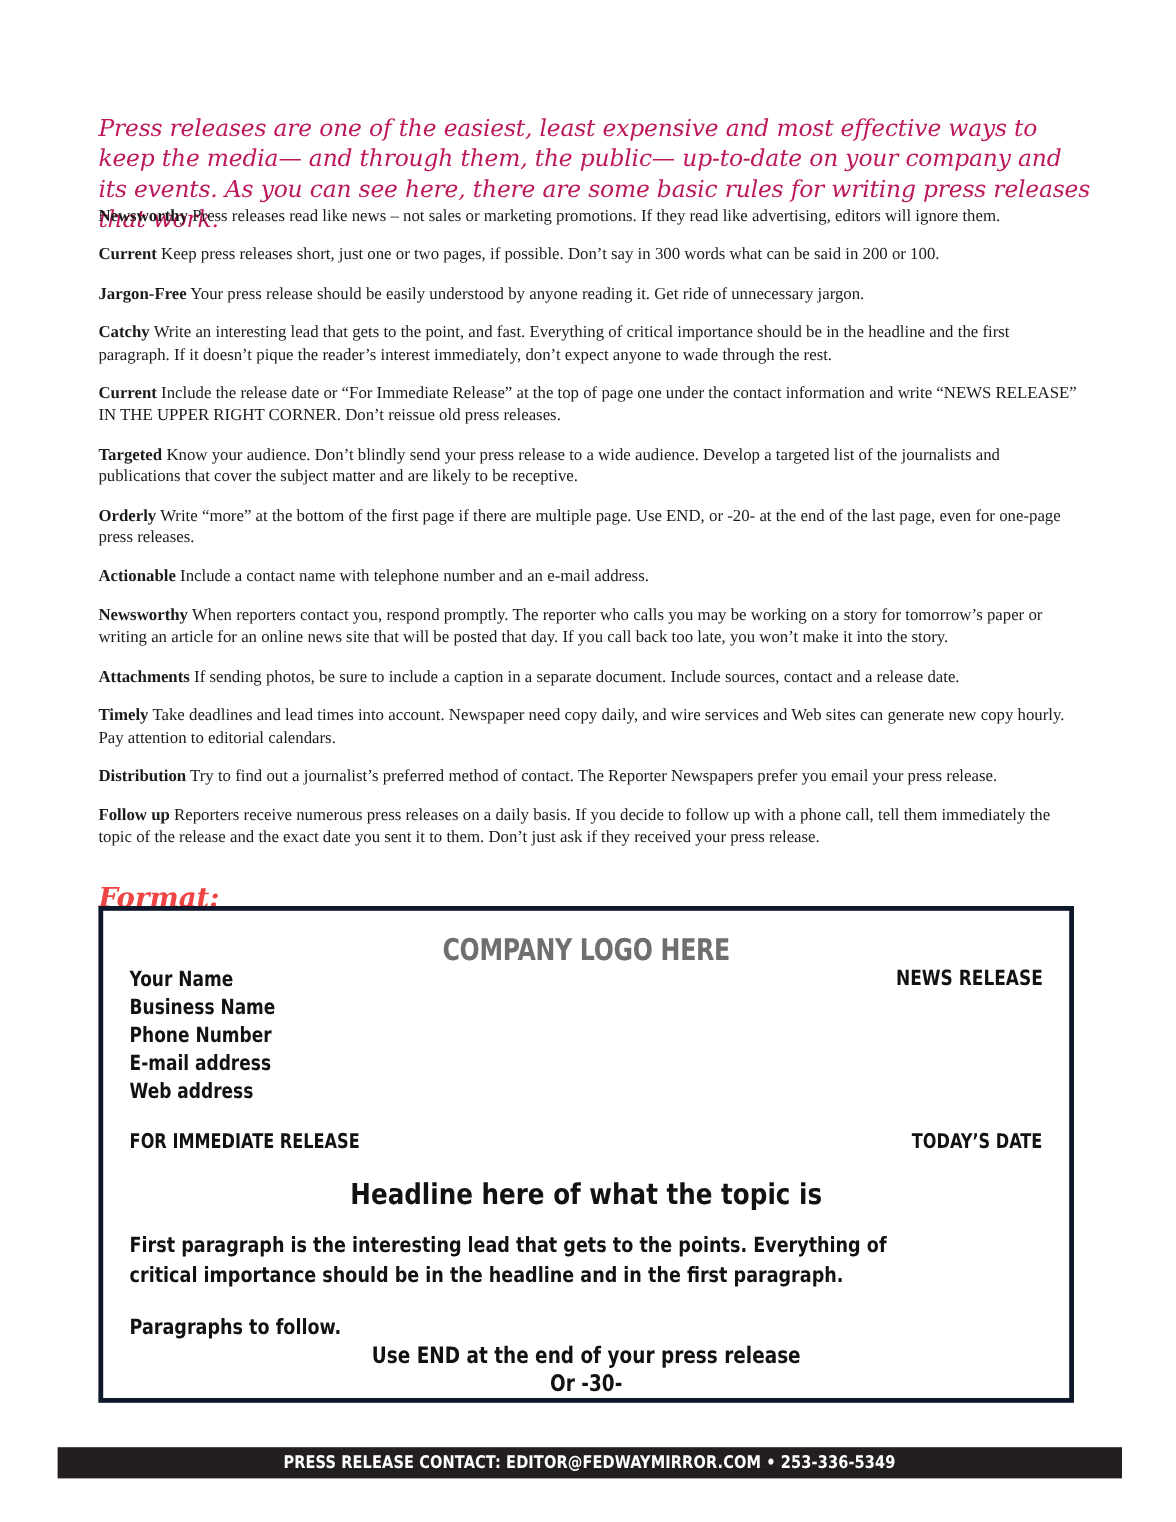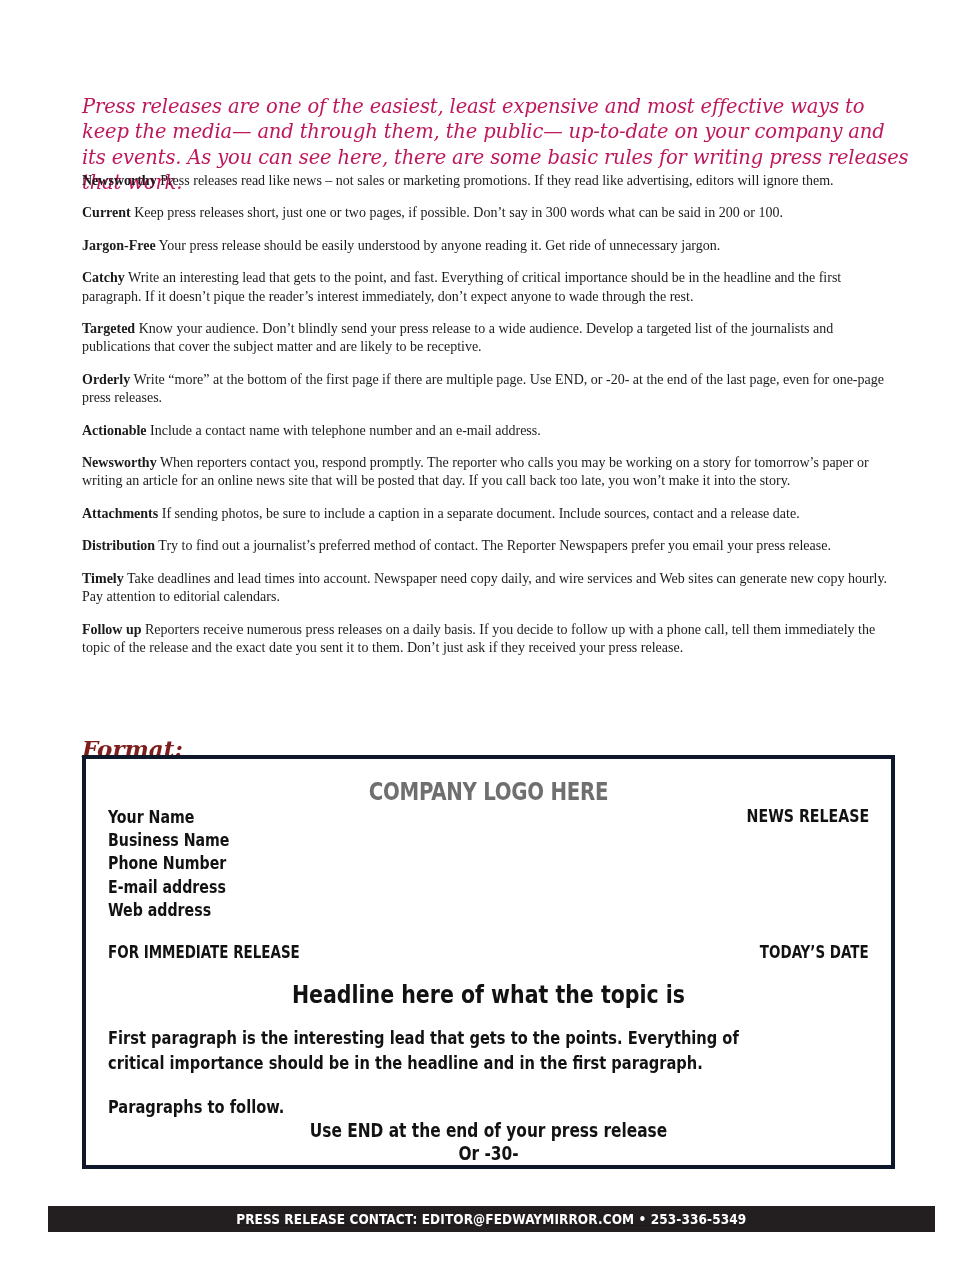--- a/index.html
+++ b/index.html
@@ -58,21 +58,21 @@
 
   
   .format-heading {
     position: absolute;
     left: 82px;
     top: 716px;
     font-family: "DejaVu Serif", "Liberation Serif", serif;
     font-style: italic;
     font-weight: bold;
     font-size: 23px;
-    color: #7f1d1d;
+    color: #ef4444;
   }
 
   
   .template-box {
     position: absolute;
     left: 82px;
     top: 755px;
     width: 813px;
     height: 414px;
     border: 4px solid #0f172a;
@@ -222,27 +222,28 @@
 
 <div class="page">
 
   <p class="intro">Press releases are one of the easiest, least expensive and most effective ways to keep the media— and through them, the public— up-to-date on your company and its events. As you can see here, there are some basic rules for writing press releases that work.</p>
 
   <div class="tips">
       <p class="tip"><span class="lead">Newsworthy</span><span> Press releases read like news – not sales or marketing promotions. If they read like advertising, editors will ignore them.</span></p>
       <p class="tip"><span class="lead">Current</span><span> Keep press releases short, just one or two pages, if possible. Don’t say in 300 words what can be said in 200 or 100.</span></p>
       <p class="tip"><span class="lead">Jargon-Free</span><span> Your press release should be easily understood by anyone reading it. Get ride of unnecessary jargon.</span></p>
       <p class="tip"><span class="lead">Catchy</span><span> Write an interesting lead that gets to the point, and fast. Everything of critical importance should be in the headline and the first paragraph. If it doesn’t pique the reader’s interest immediately, don’t expect anyone to wade through the rest.</span></p>
+      <p class="tip"><span class="lead">Current</span><span> Include the release date or “For Immediate Release” at the top of page one under the contact information and write “NEWS RELEASE” IN THE UPPER RIGHT CORNER. Don’t reissue old press releases.</span></p>
       <p class="tip"><span class="lead">Targeted</span><span> Know your audience. Don’t blindly send your press release to a wide audience. Develop a targeted list of the journalists and publications that cover the subject matter and are likely to be receptive.</span></p>
       <p class="tip"><span class="lead">Orderly</span><span> Write “more” at the bottom of the first page if there are multiple page. Use END, or -20- at the end of the last page, even for one-page press releases.</span></p>
       <p class="tip"><span class="lead">Actionable</span><span> Include a contact name with telephone number and an e-mail address.</span></p>
       <p class="tip"><span class="lead">Newsworthy</span><span> When reporters contact you, respond promptly. The reporter who calls you may be working on a story for tomorrow’s paper or writing an article for an online news site that will be posted that day. If you call back too late, you won’t make it into the story.</span></p>
       <p class="tip"><span class="lead">Attachments</span><span> If sending photos, be sure to include a caption in a separate document. Include sources, contact and a release date.</span></p>
+      <p class="tip"><span class="lead">Timely</span><span> Take deadlines and lead times into account. Newspaper need copy daily, and wire services and Web sites can generate new copy hourly. Pay attention to editorial calendars.</span></p>
       <p class="tip"><span class="lead">Distribution</span><span> Try to find out a journalist’s preferred method of contact. The Reporter Newspapers prefer you email your press release.</span></p>
-      <p class="tip"><span class="lead">Timely</span><span> Take deadlines and lead times into account. Newspaper need copy daily, and wire services and Web sites can generate new copy hourly. Pay attention to editorial calendars.</span></p>
       <p class="tip"><span class="lead">Follow up</span><span> Reporters receive numerous press releases on a daily basis. If you decide to follow up with a phone call, tell them immediately the topic of the release and the exact date you sent it to them. Don’t just ask if they received your press release.</span></p>
     </div>
 
   <h2 class="format-heading">Format:</h2>
 
   <div class="template-box">
     <div class="tb-inner">
 
       <div class="logo-line">COMPANY LOGO HERE</div>
 

